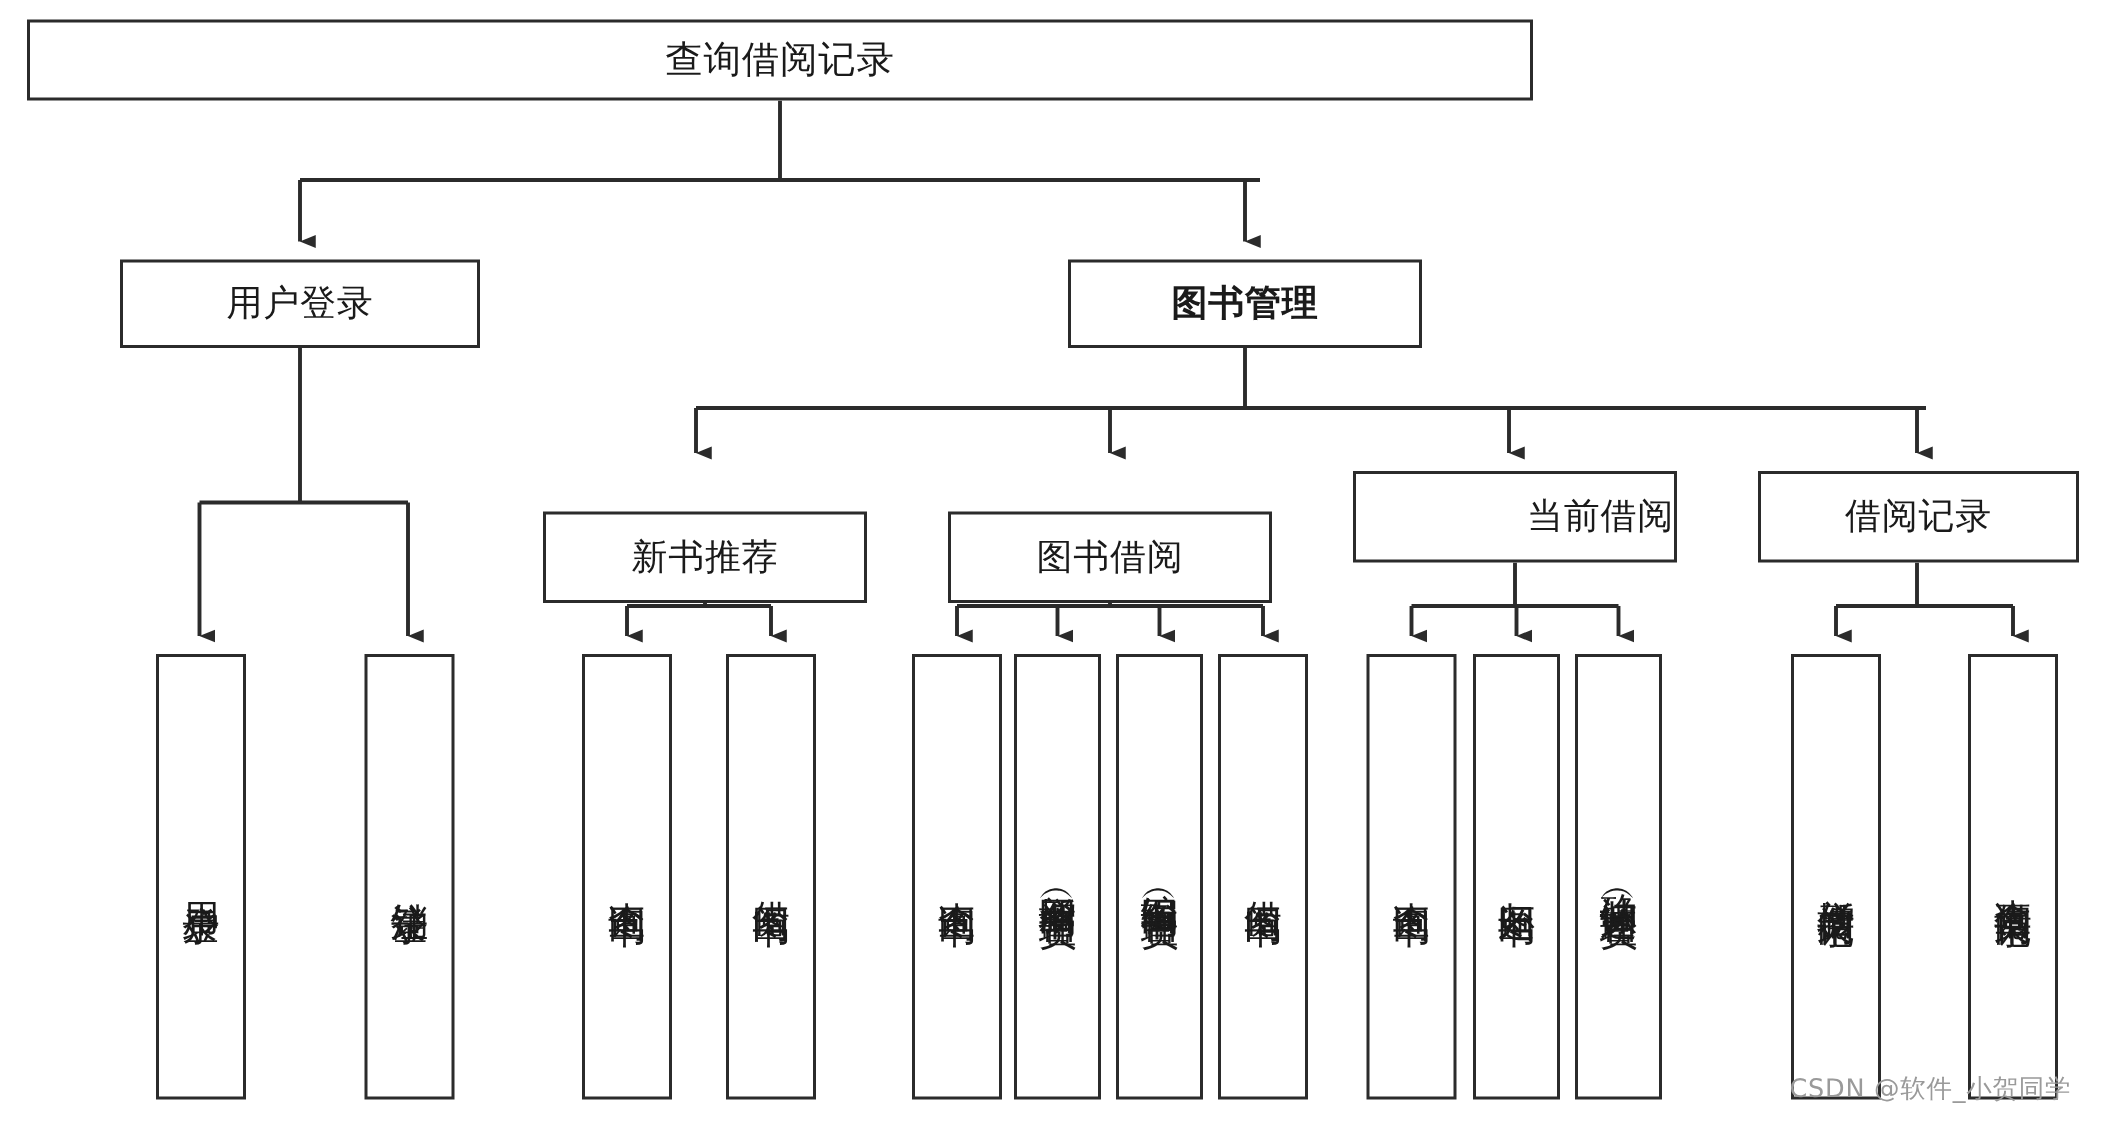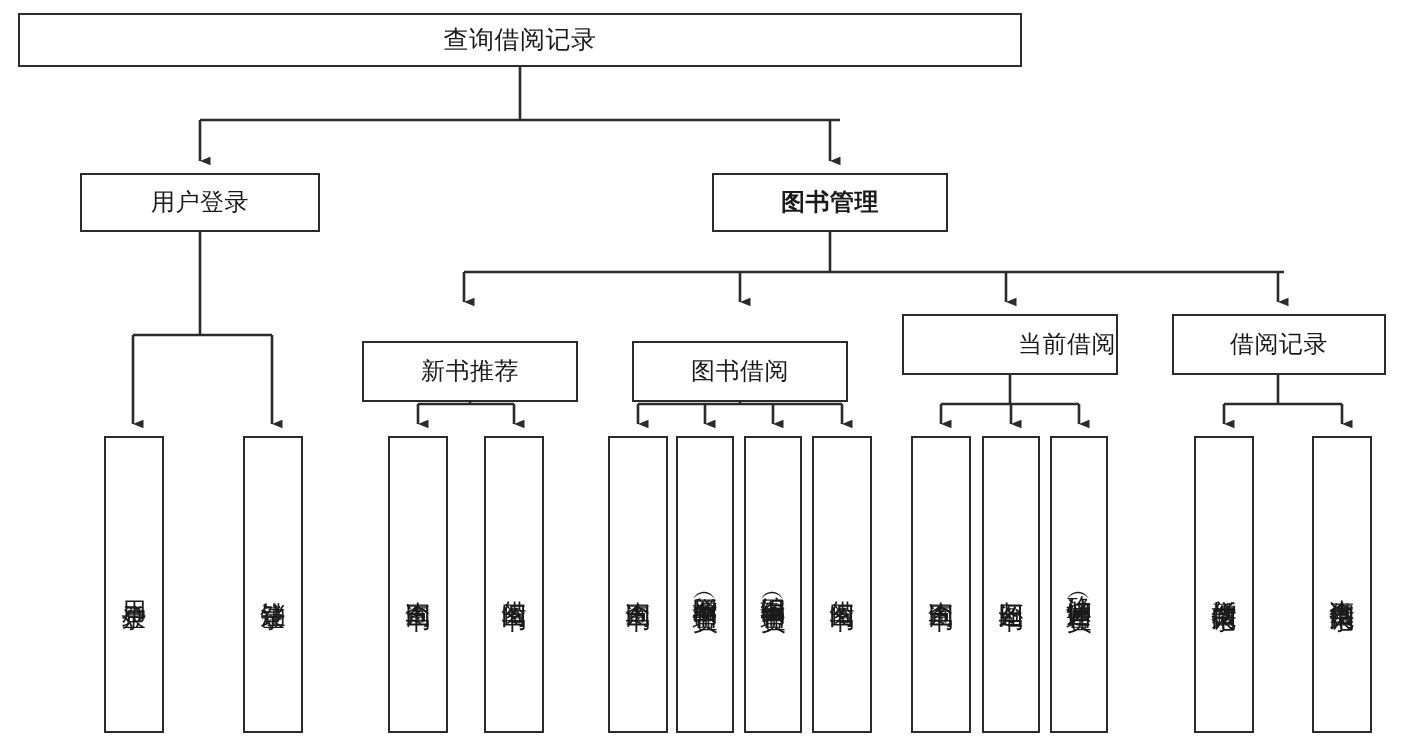--- a/index.html
+++ b/index.html
@@ -189,14 +189,15 @@
         <span class="node-label">确认归还（管理员）</span>
       </div>
       <div class="node leaf" style="left: 1194px; top: 436px; width: 60px; height: 297px;">
         <span class="node-label">新增借阅记录</span>
       </div>
       <div class="node leaf" style="left: 1312px; top: 436px; width: 60px; height: 297px;">
         <span class="node-label">查询借阅记录</span>
       </div>
     </div>
 
+  <div class="watermark" style="left: 1193px; top: 714px;">CSDN @软件_小贺同学</div>
 
 </div>
 
 </body></html>

